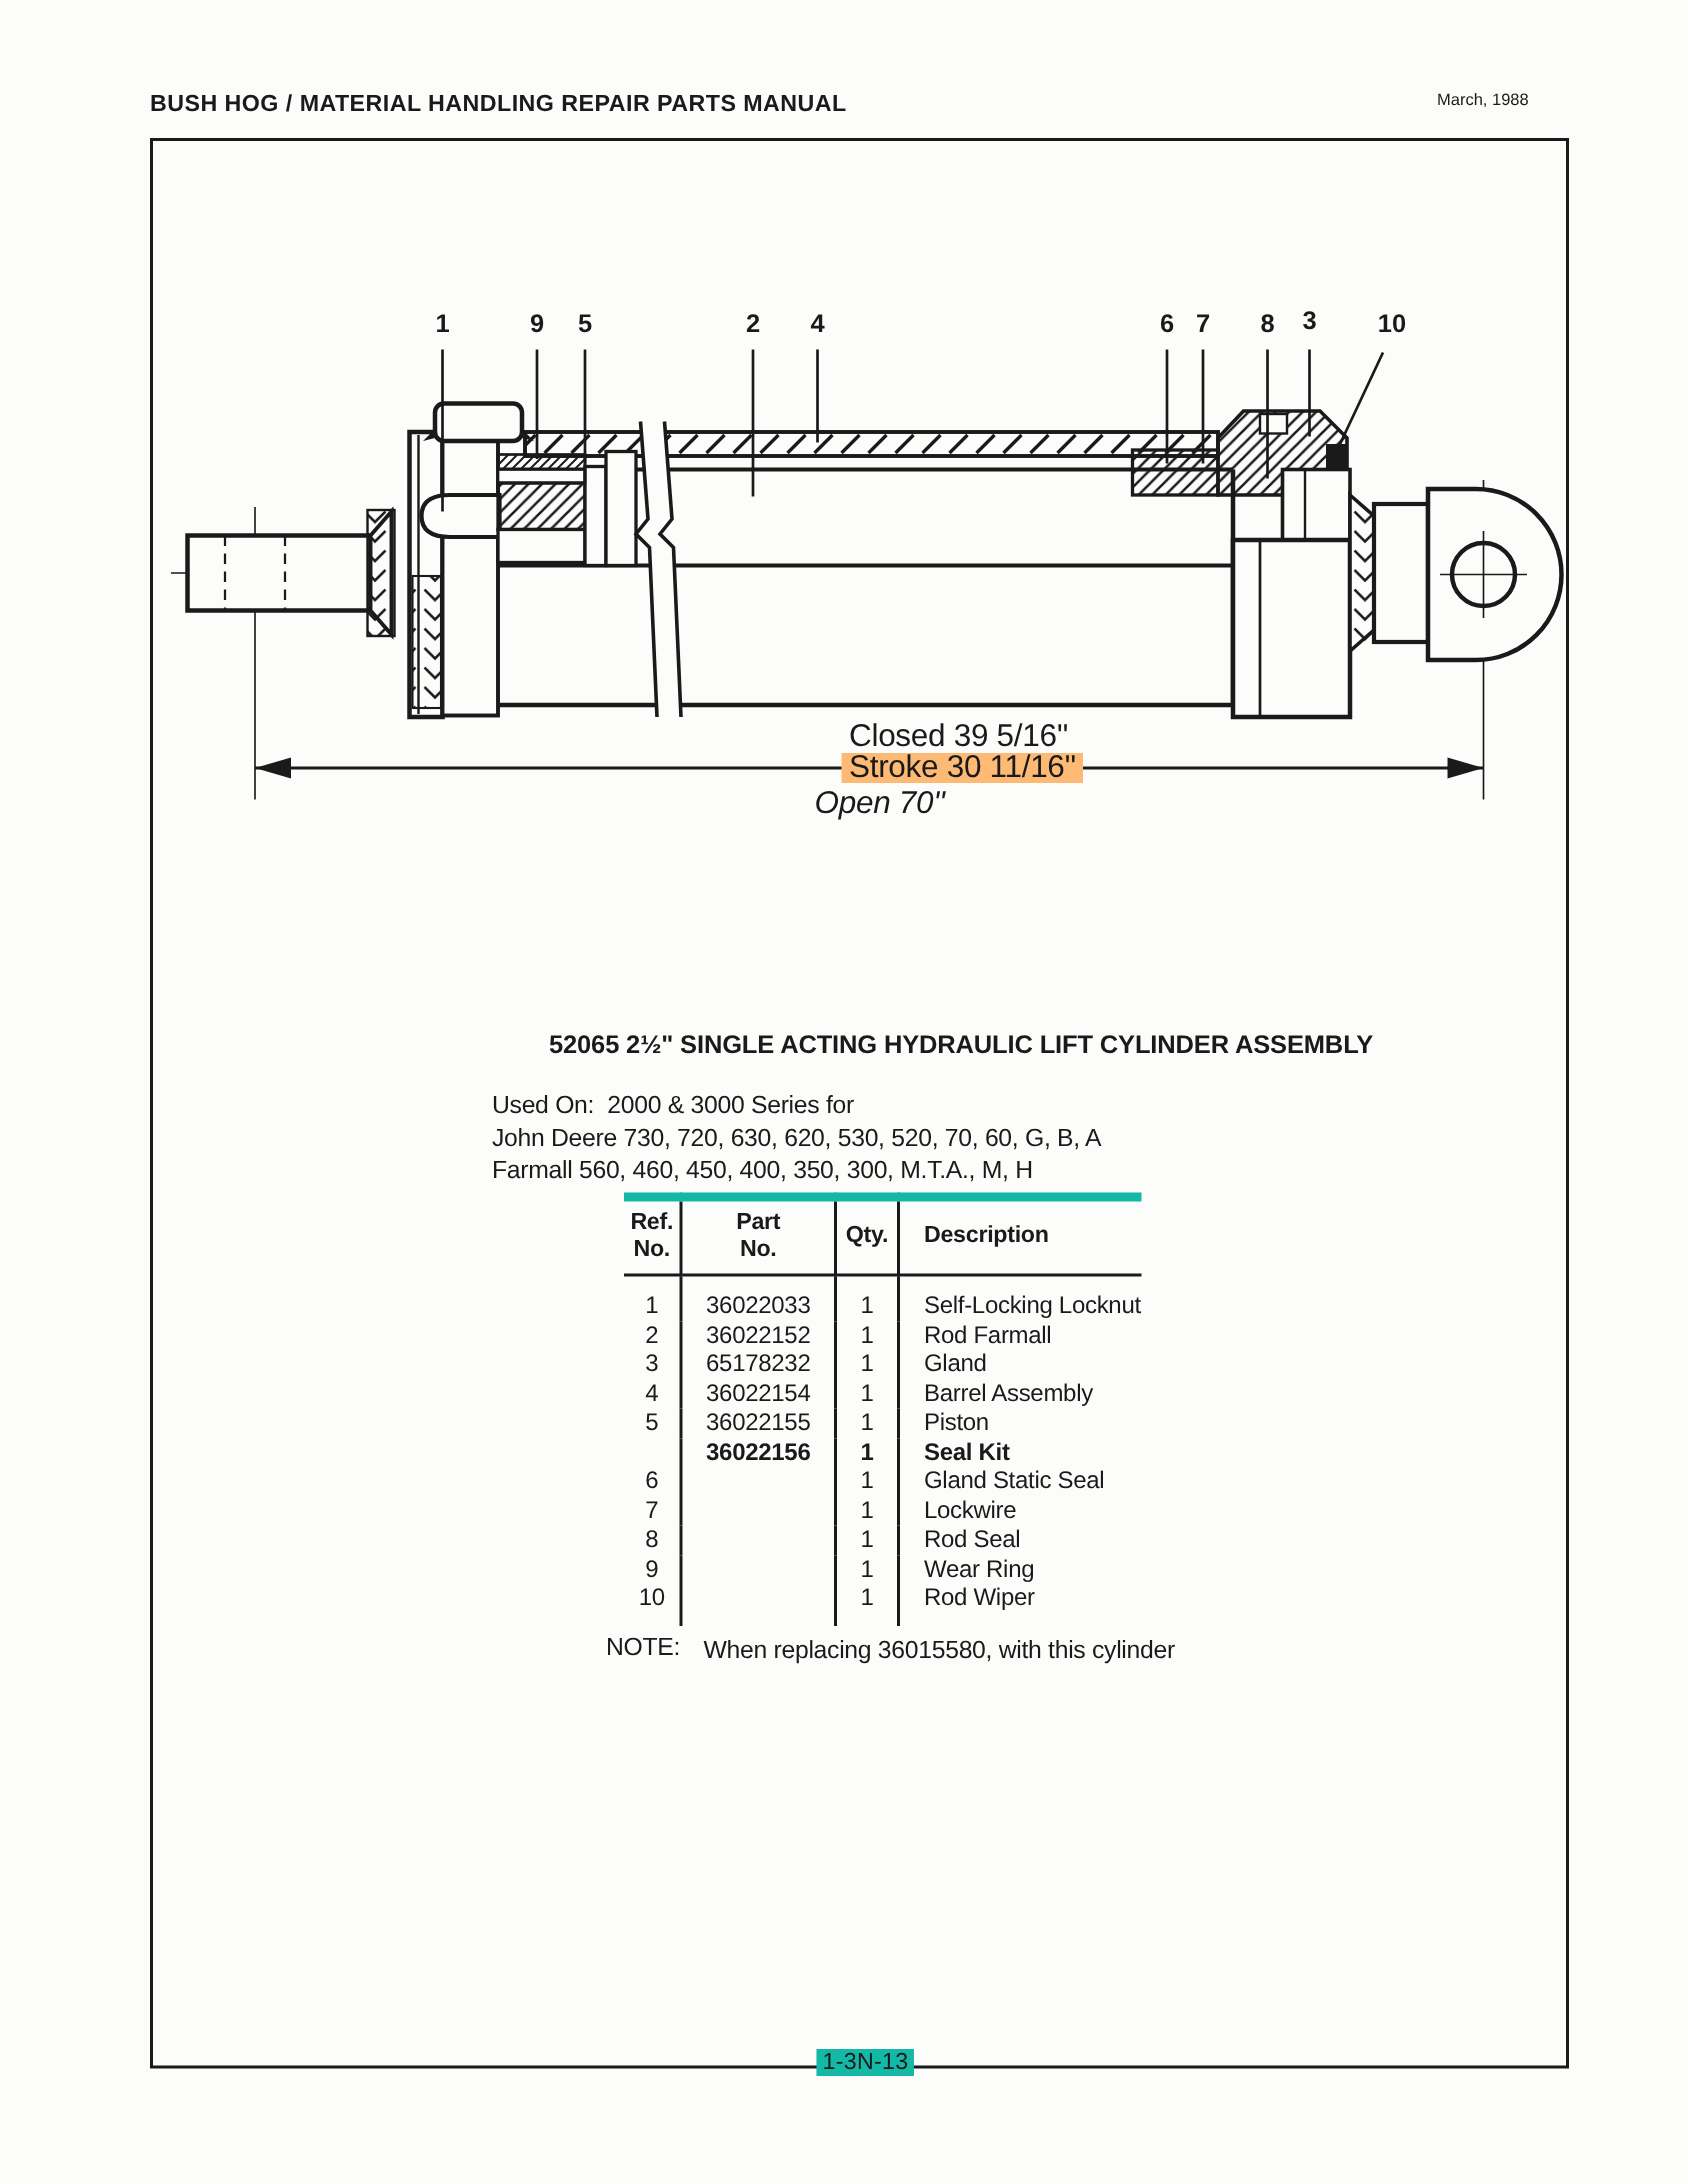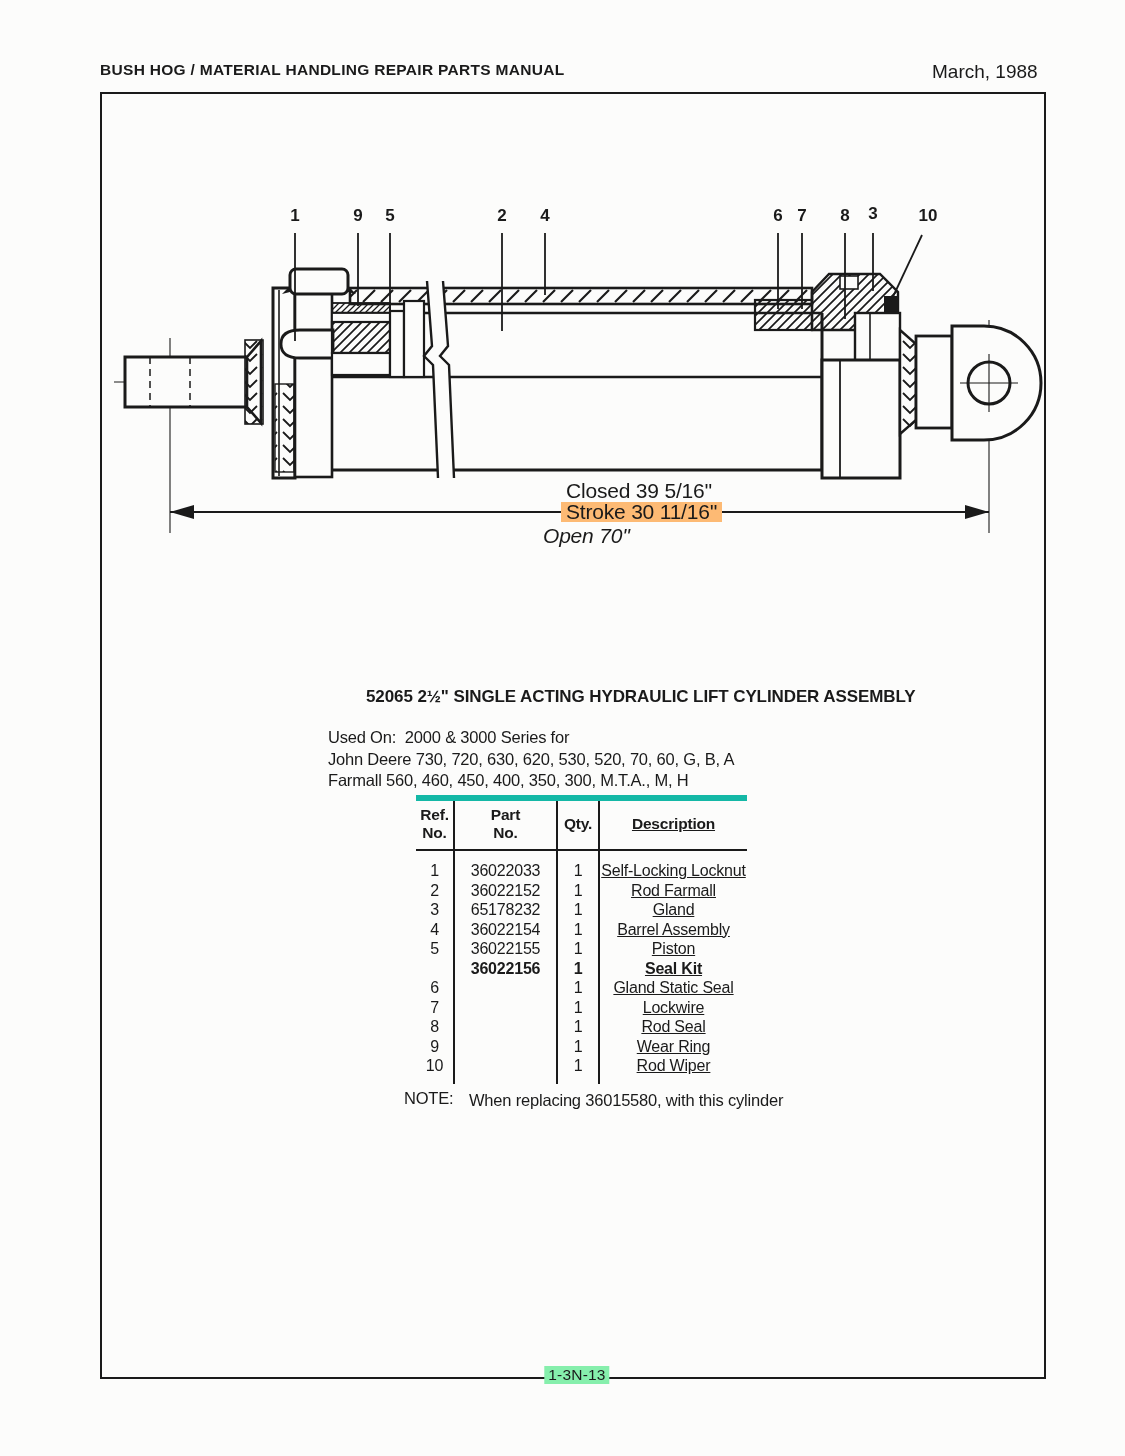--- a/index.html
+++ b/index.html
@@ -4,58 +4,58 @@
 <style>
   html,body{margin:0;padding:0;}
   body{
     width:1125px;height:1456px;position:relative;
     background:#fcfcfb;color:#1a1a1a;
     font-family:"Liberation Sans", sans-serif;
     overflow:hidden;
   }
   .abs{position:absolute;}
   .hdr-left{left:100px;top:61px;font-size:15.5px;font-weight:bold;letter-spacing:.3px;}
-  .hdr-right{left:932px;top:61px;font-size:19px;}
+  .hdr-right{left:958px;top:61px;font-size:11px;}
   .page-box{
     left:100px;top:92px;width:942px;height:1283px;
     border:2px solid #1a1a1a;background:transparent;
   }
   svg.diagram{left:0;top:0;pointer-events:none;}
   .callout{font-size:17px;font-weight:bold;transform:translateX(-50%);line-height:18px;}
   .dim{font-size:21px;line-height:20px;letter-spacing:-.2px;white-space:pre;}
   .dim-mask{background:#fdba74;padding:0 5px;}
   .sec-title{left:366px;top:687px;font-size:17px;font-weight:bold;letter-spacing:-.1px;white-space:pre;}
   .used-on{left:328px;top:727px;font-size:16.5px;line-height:21.5px;letter-spacing:-.2px;}
   .used-on div{white-space:pre;}
   .note-label{left:404px;top:1089px;font-size:16.5px;letter-spacing:-.2px;}
   .note-text{left:469px;top:1089px;font-size:16.5px;line-height:22px;letter-spacing:-.2px;}
   .footer{
     left:577px;top:1366px;transform:translateX(-50%);
-    font-size:15.5px;background:#86efac;padding:0 4px;letter-spacing:.2px;
+    font-size:15.5px;background:#14b8a6;padding:0 4px;letter-spacing:.2px;
   }
 
   table.parts{
     position:absolute;left:416px;top:795px;
     border-collapse:collapse;table-layout:fixed;
     border-top:6px solid #14b8a6;
     font-size:16px;line-height:19.5px;letter-spacing:-.2px;
   }
   table.parts th,table.parts td{
     padding:0;margin:0;text-align:center;vertical-align:middle;
     white-space:pre;overflow:visible;
   }
   table.parts thead th{
     border-bottom:2px solid #1a1a1a;
     font-weight:bold;font-size:15.5px;line-height:18px;
     padding:5px 0 7px 0;
   }
   table.parts th.c1,table.parts td.c1,
   table.parts th.c2,table.parts td.c2,
   table.parts th.c3,table.parts td.c3{border-right:2px solid #1a1a1a;}
-  table.parts td.c4,table.parts th.c4{text-align:center;text-decoration:underline;}
+  table.parts td.c4,table.parts th.c4{text-align:left;padding-left:16px;}
   table.parts tbody tr:first-child td{padding-top:10px;}
   table.parts tbody tr:last-child td{padding-bottom:8px;}
   table.parts tr.rowbold td{font-weight:bold;margin-left:36px;}
   col.w1{width:38px;}col.w2{width:103px;}col.w3{width:42px;}col.w4{width:148px;}
 </style>
 </head>
 <body>
 
 <div class="abs hdr-left">BUSH HOG / MATERIAL HANDLING REPAIR PARTS MANUAL</div>
 <div class="abs hdr-right">March, 1988</div>

